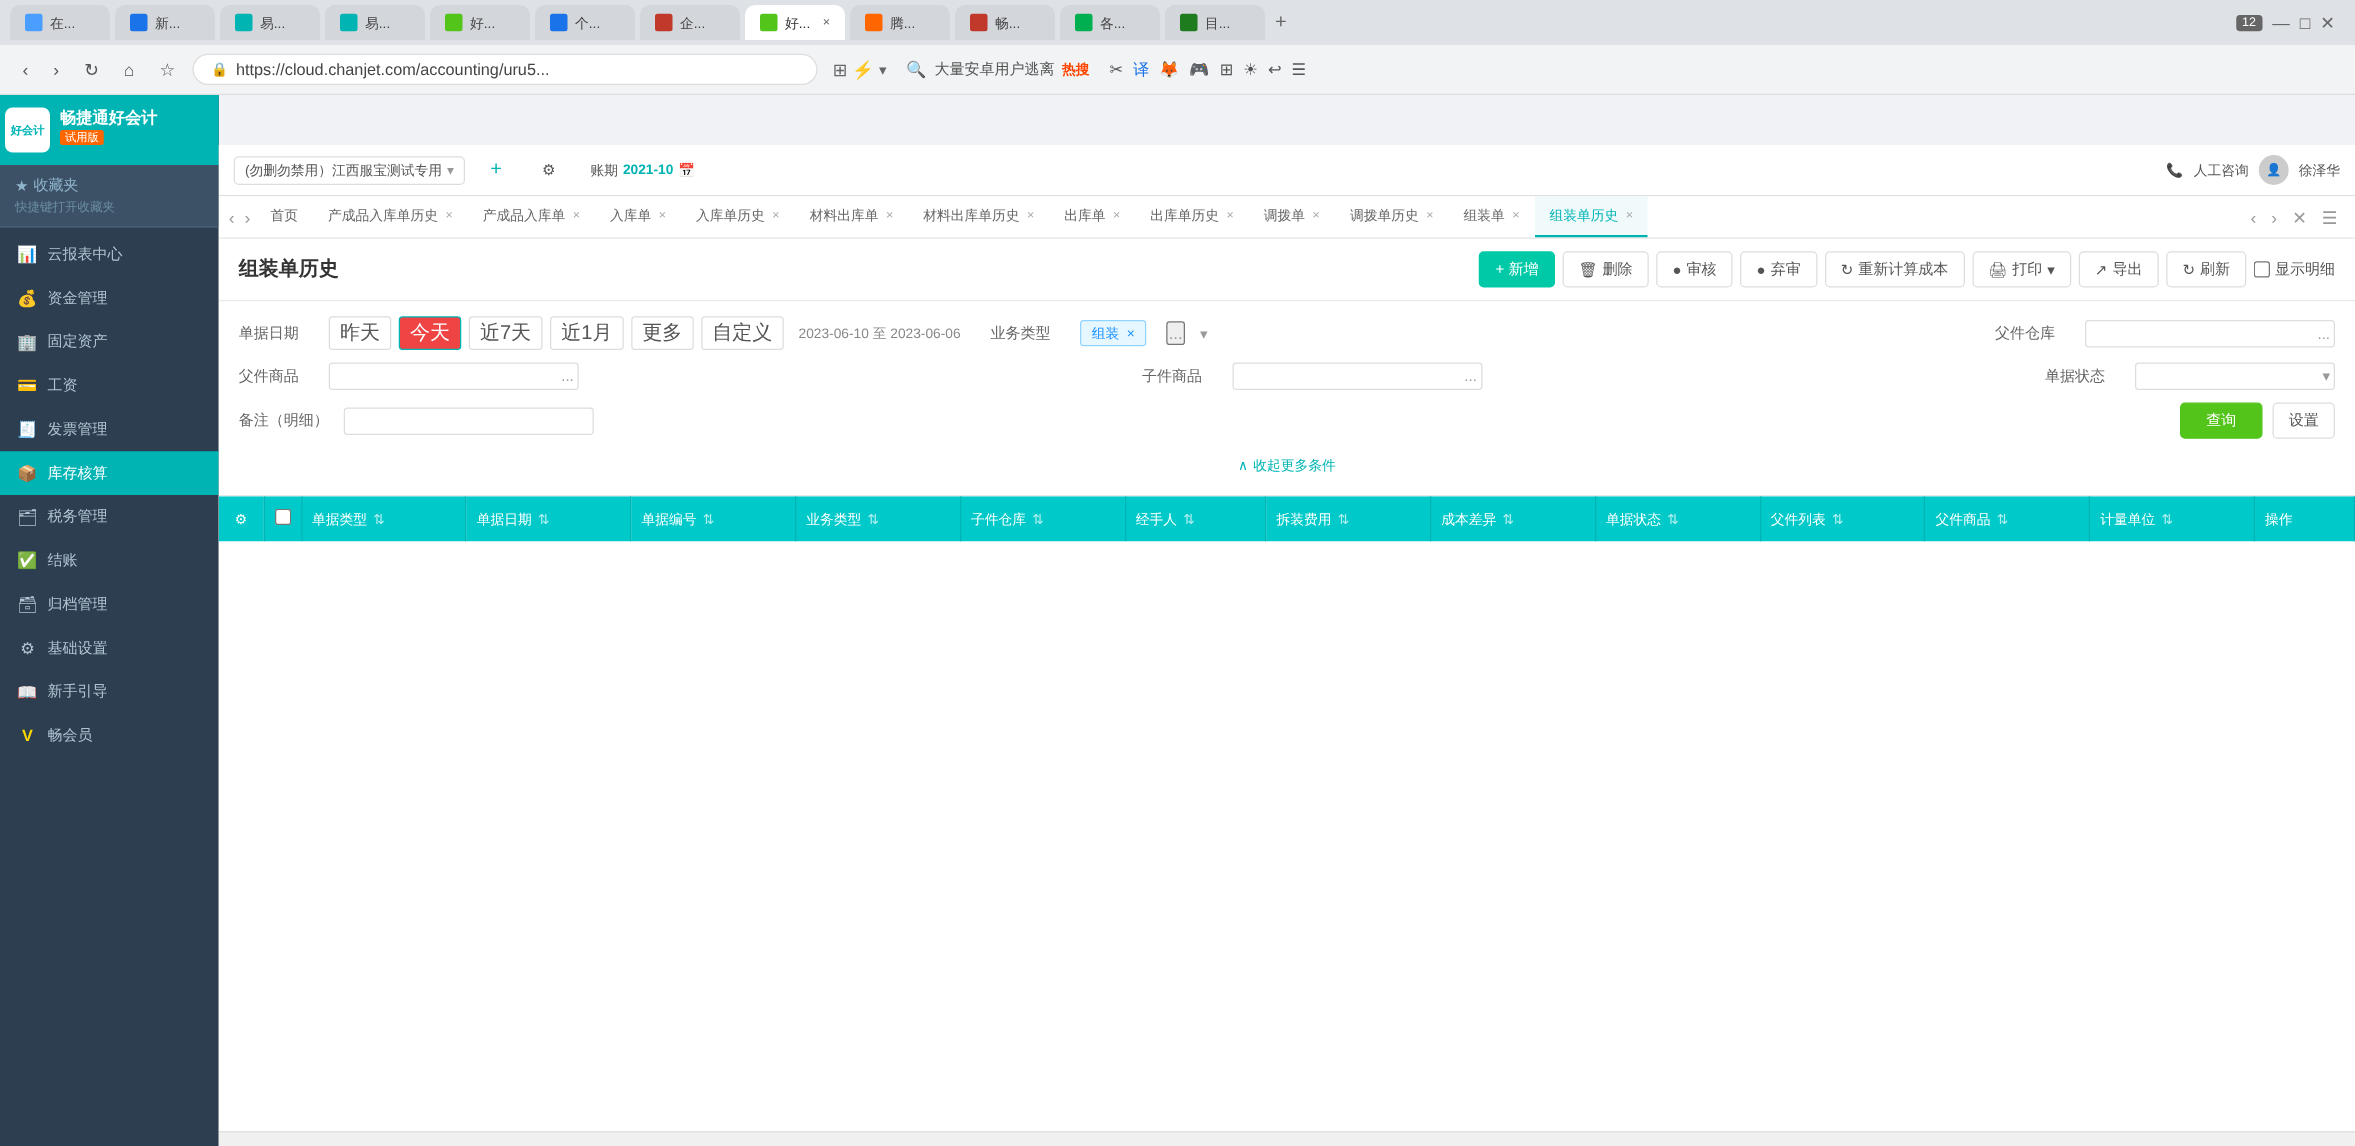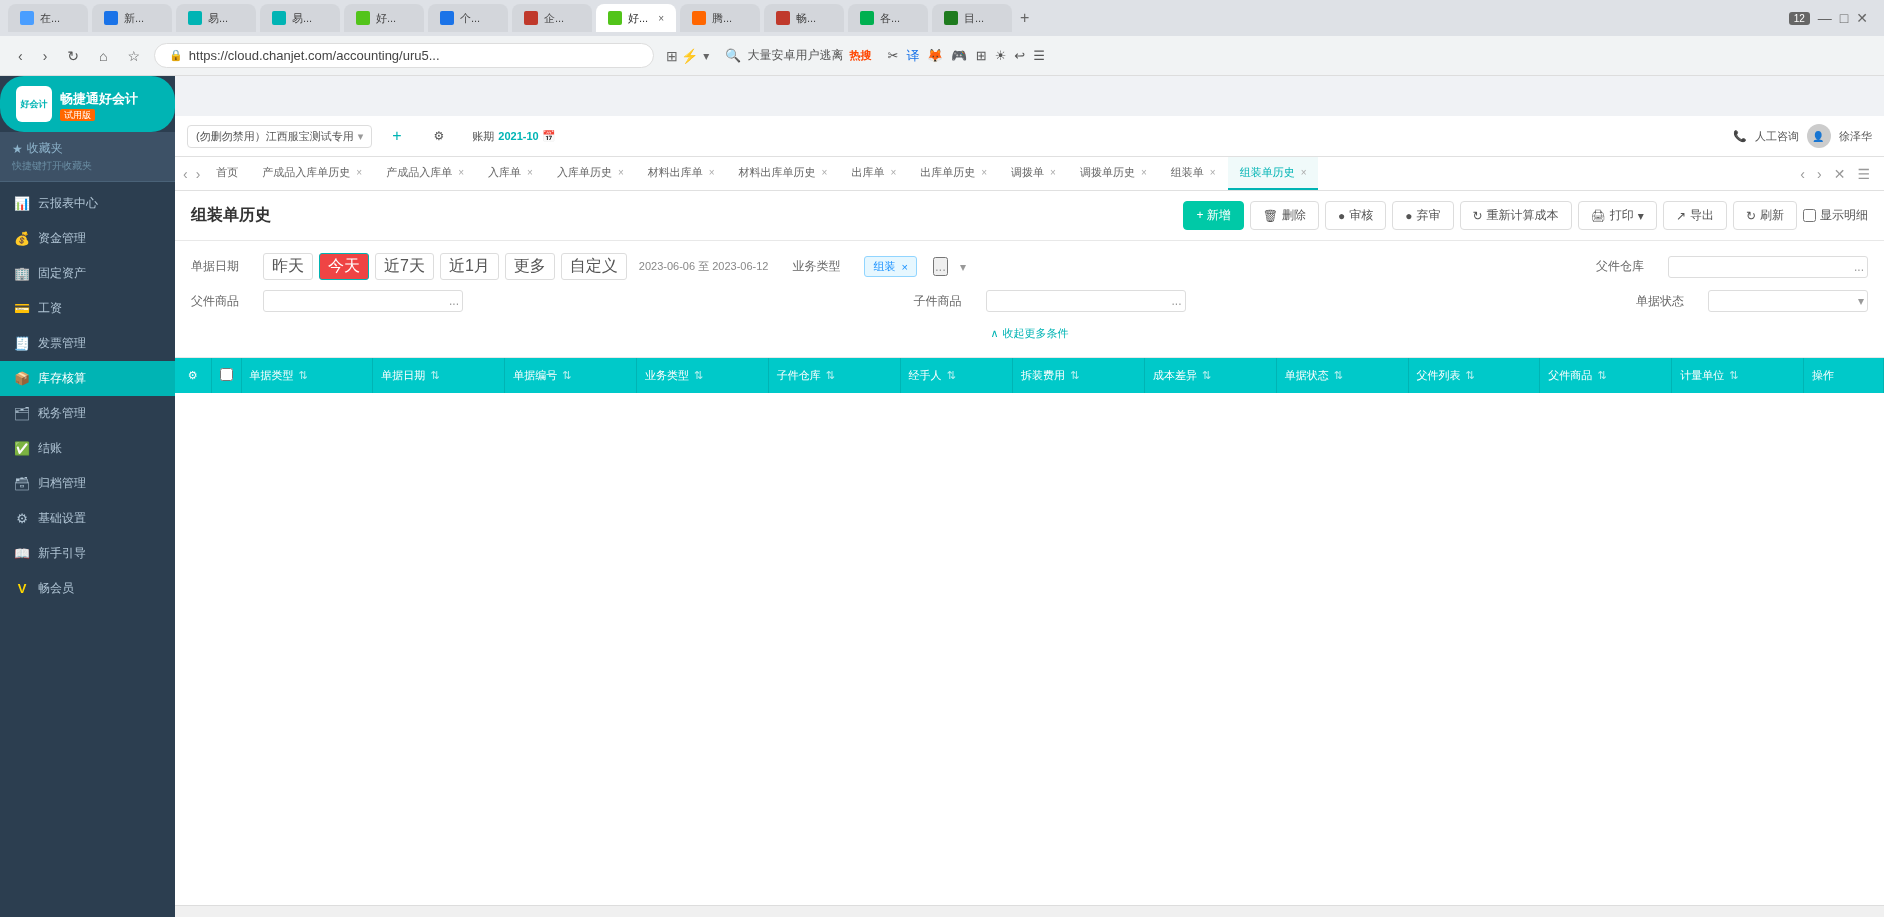--- a/index.html
+++ b/index.html
@@ -20,21 +20,21 @@
     .address-text { color: #444; font-size: 13px; }
     .search-bar { display: flex; align-items: center; gap: 6px; margin-left: 8px; color: #555; font-size: 12px; }
     .hot-tag { color: #ff4500; font-weight: bold; font-size: 11px; }
     .nav-right-icons { display: flex; gap: 8px; align-items: center; margin-left: 8px; color: #555; font-size: 13px; }
 
     
     .app-container { display: flex; height: calc(917px - 76px); }
 
     
     .sidebar { width: 175px; background: #2c3e50; display: flex; flex-direction: column; flex-shrink: 0; }
-    .sidebar-header { background: #00b4b4; padding: 10px 16px; display: flex; align-items: flex-end; gap: 8px; color: white; border-radius: 24px; }
+    .sidebar-header { background: #00b4b4; padding: 10px 4px; display: flex; align-items: flex-start; gap: 8px; color: white; }
     .sidebar-logo { width: 36px; height: 36px; background: #fff; border-radius: 6px; display: flex; align-items: center; justify-content: center; font-size: 10px; color: #00b4b4; font-weight: bold; }
     .sidebar-title { font-size: 13px; font-weight: bold; color: white; line-height: 1.2; font-family: Liberation Serif, serif; }
     .sidebar-trial { background: #ff6600; color: white; font-size: 9px; padding: 1px 4px; border-radius: 2px; }
     .favorites-section { background: #3d5166; padding: 8px 12px; border-bottom: 1px solid #4a6278; }
     .favorites-title { color: #8eb4cc; font-size: 12px; display: flex; align-items: center; gap: 4px; }
     .favorites-subtitle { color: #6a8da3; font-size: 10px; margin-top: 2px; }
     .sidebar-nav { flex: 1; overflow-y: auto; padding: 4px 0; }
     .sidebar-item { display: flex; align-items: center; gap: 8px; padding: 9px 14px; color: #b0c4d4; cursor: pointer; font-size: 12px; }
     .sidebar-item.active { background: #00b4b4; color: #fff; }
     .sidebar-icon { width: 16px; height: 16px; display: flex; align-items: center; justify-content: center; font-size: 13px; flex-shrink: 0; }
@@ -394,21 +394,21 @@
     <div class="filter-section">
       <div class="filter-row">
         <span class="filter-label">单据日期</span>
         <div class="date-filter">
           <button class="date-btn">昨天</button>
           <button class="date-btn active">今天</button>
           <button class="date-btn">近7天</button>
           <button class="date-btn">近1月</button>
           <button class="date-btn">更多</button>
           <button class="date-btn">自定义</button>
-          <span class="date-range">2023-06-06 至 2023-06-12</span>
+          <span class="date-range">2023-06-10 至 2023-06-06</span>
         </div>
         <span style="margin-left:auto;"></span>
         <span class="filter-label">业务类型</span>
         <div class="filter-tag">
           <span>组装</span>
           <span class="filter-tag-x">×</span>
         </div>
         <button class="more-dots">...</button>
         <span class="dropdown-arrow">▾</span>
         <span style="flex:1"></span>
@@ -434,20 +434,29 @@
         <span style="flex:1"></span>
         <span class="filter-label">单据状态</span>
         <div style="position:relative;width:160px;">
           <select class="filter-input" style="width:100%;appearance:none;background:#fff;">
             <option></option>
           </select>
           <span style="position:absolute;right:4px;top:50%;transform:translateY(-50%);color:#999;pointer-events:none;">▾</span>
         </div>
       </div>
 
+      <div class="filter-row">
+        <span class="filter-label">备注（明细）</span>
+        <input class="filter-input" style="width: 200px;">
+        <span style="flex:1"></span>
+        <div style="margin-left:auto;display:flex;gap:8px;">
+          <button class="btn btn-cyan" style="background:#52c41a;border-color:#52c41a;color:white;padding:5px 20px;">查询</button>
+          <button class="btn">设置</button>
+        </div>
+      </div>
 
       <div class="collapse-row">
         <span class="collapse-btn">
           <span>∧</span>
           <span>收起更多条件</span>
         </span>
       </div>
     </div>
 
     <div class="table-section">

